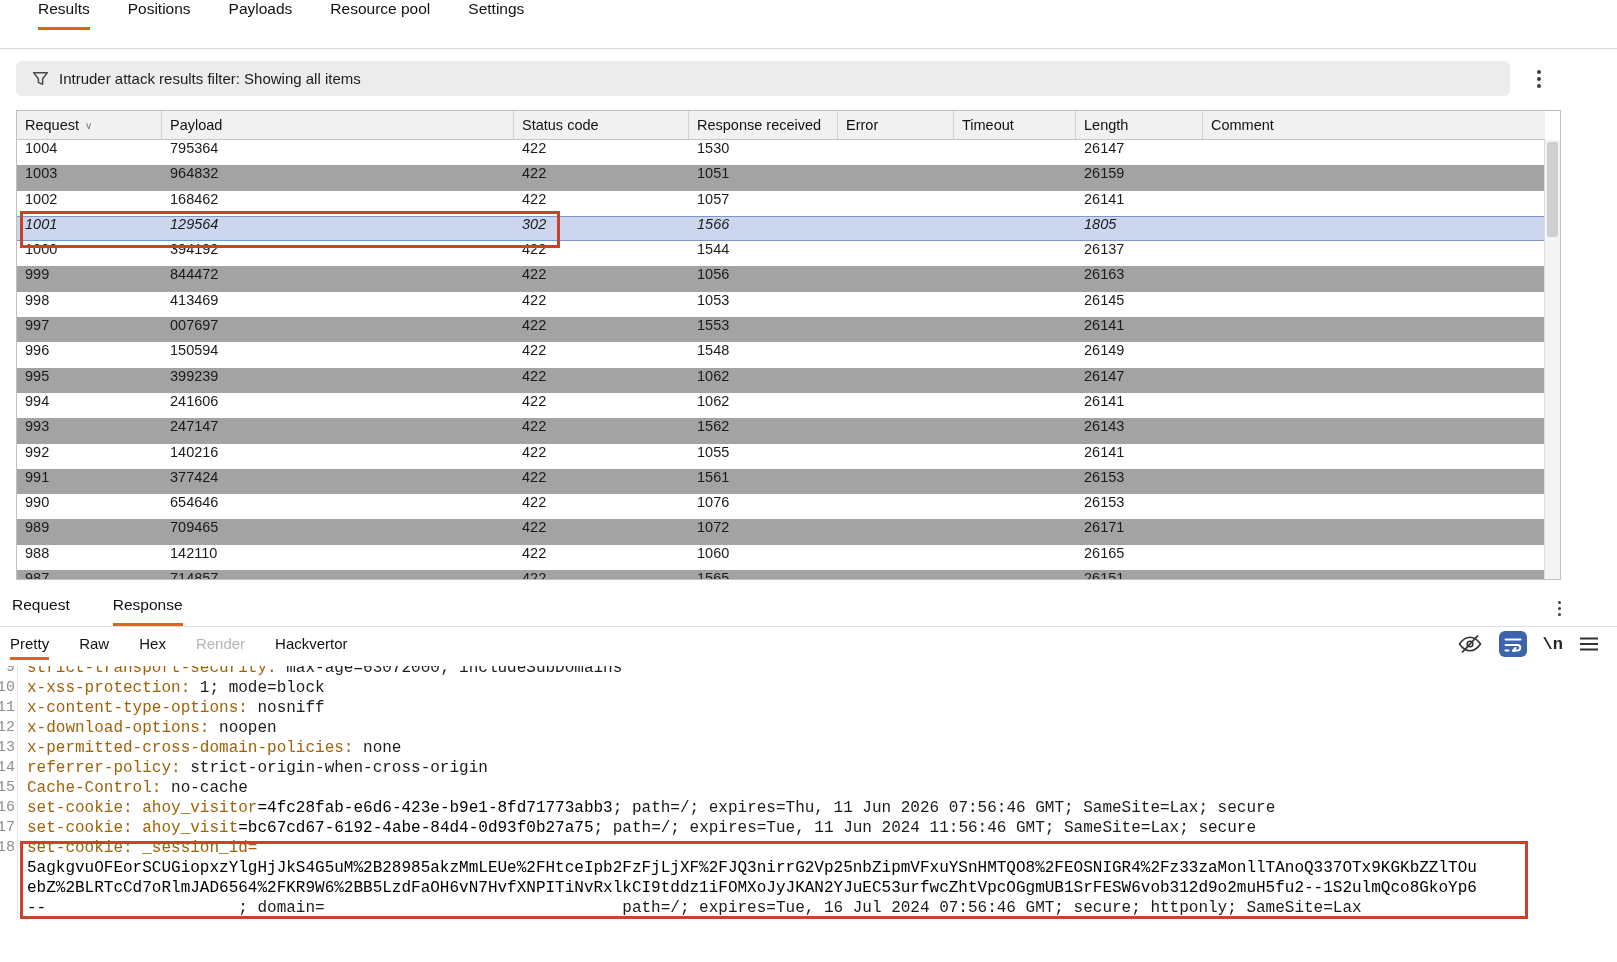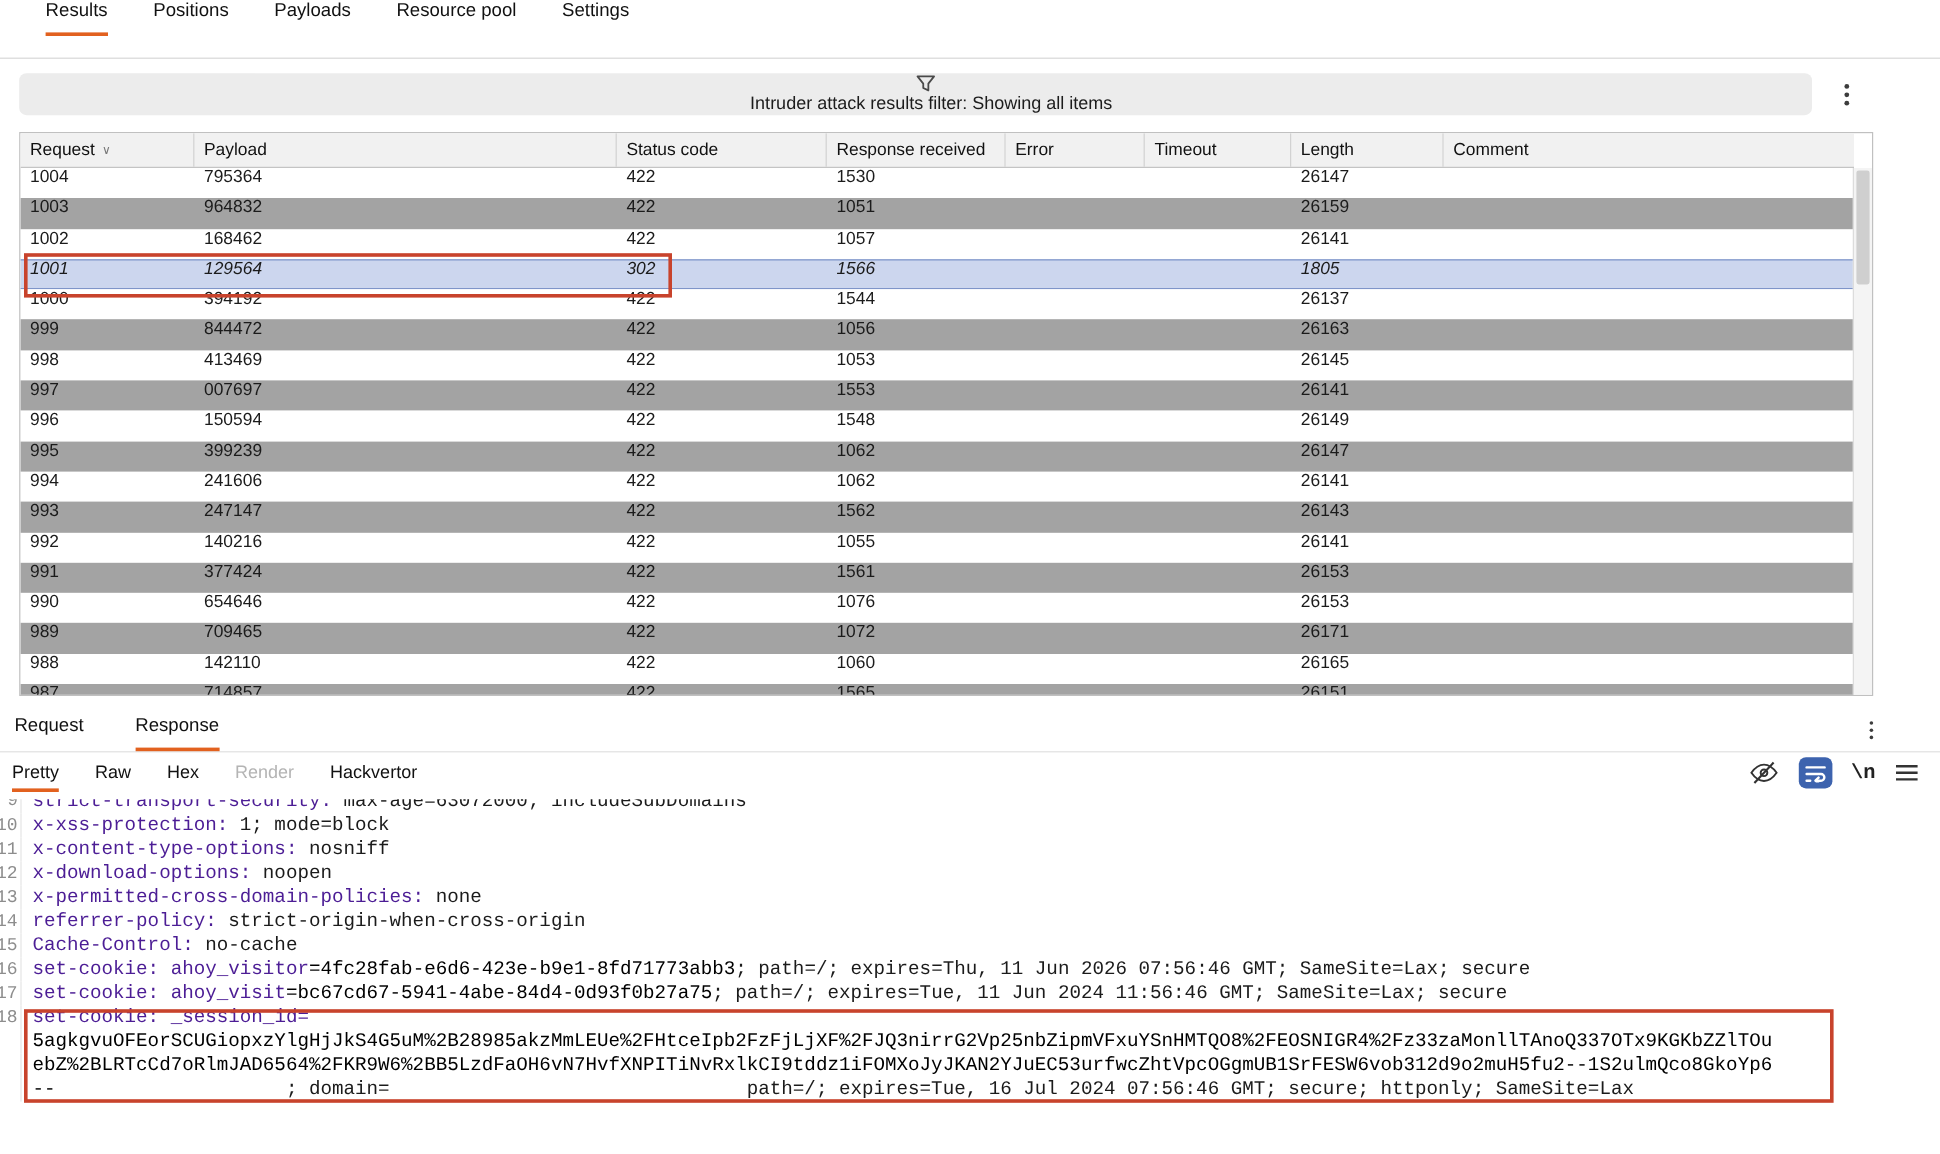--- a/index.html
+++ b/index.html
@@ -10,21 +10,21 @@
   #top-tab-bar{position:absolute;left:0;top:0;width:100%;height:49px;background:#fff;
                border-bottom:1px solid #d8d8d8;display:flex;align-items:flex-start;
                padding-left:38px;box-sizing:border-box;gap:38px;}
   .tab{font-size:15.5px;color:#111;padding-bottom:12px;white-space:nowrap;cursor:default;}
   .tab.active{border-bottom:3px solid #e2611f;padding-bottom:9px;}
   .tab.disabled{color:#b4b4b4;}
 
   
   #filter-bar{position:absolute;left:16px;top:61px;width:1494px;height:35px;background:#ececec;
               border-radius:6px;display:flex;align-items:center;padding-left:16px;
-              box-sizing:border-box;flex-direction:column;}
+              box-sizing:border-box;}
   #filter-label{font-size:15px;color:#1c1c1c;margin-left:10px;}
   .kebab{display:flex;flex-direction:column;gap:3px;align-items:center;justify-content:center;}
   .kebab i{width:4px;height:4px;border-radius:50%;background:#3d3d3d;display:block;}
   #filter-kebab{position:absolute;left:1530px;top:64px;width:18px;height:30px;}
 
   
   #results-table{position:absolute;left:16px;top:110px;width:1545px;height:470px;
                  border:1px solid #c0c0c0;box-sizing:border-box;background:#fff;overflow:hidden;}
   #thead{display:flex;height:29px;background:#f1f1f1;border-bottom:1px solid #c4c4c4;
          box-sizing:border-box;width:1528px;}
@@ -63,21 +63,21 @@
   #newline-toggle{font-family:"Liberation Mono",monospace;font-size:17px;color:#222;font-weight:bold;}
 
   
   #editor{position:absolute;left:0;top:666px;width:100%;height:296px;overflow:hidden;background:#fff;
           font-family:"Liberation Mono",monospace;font-size:16px;line-height:20px;}
   #editor-inner{margin-top:-8px;}
   .eline{display:flex;white-space:pre;}
   .gut{width:15px;min-width:15px;overflow:hidden;direction:rtl;color:#8d8d8d;font-size:15px;
        border-right:1px solid #e5e5e5;padding-right:2px;box-sizing:content-box;}
   .code{padding-left:9px;}
-  .k{color:#4c1d95;margin-top:32px;}
+  .k{color:#a16207;margin-top:32px;}
   .v{color:#000000;}
   .p{color:#1b1b1b;}
   .boxed-block{position:relative;}
   .red-frame{position:absolute;left:20px;top:3px;bottom:-1px;width:1508px;
              border:3px solid #c8432c;box-sizing:border-box;pointer-events:none;}
 </style>
 </head>
 <body>
 
 <div id="app">
@@ -364,21 +364,21 @@
   <div id="editor">
     <div id="editor-inner">
         <div class="eline"><span class="gut">9</span><span class="code"><span class="k">strict-transport-security:</span><span class="p"> max-age=63072000; includeSubDomains</span></span></div>
         <div class="eline"><span class="gut">10</span><span class="code"><span class="k">x-xss-protection:</span><span class="p"> 1; mode=block</span></span></div>
         <div class="eline"><span class="gut">11</span><span class="code"><span class="k">x-content-type-options:</span><span class="p"> nosniff</span></span></div>
         <div class="eline"><span class="gut">12</span><span class="code"><span class="k">x-download-options:</span><span class="p"> noopen</span></span></div>
         <div class="eline"><span class="gut">13</span><span class="code"><span class="k">x-permitted-cross-domain-policies:</span><span class="p"> none</span></span></div>
         <div class="eline"><span class="gut">14</span><span class="code"><span class="k">referrer-policy:</span><span class="p"> strict-origin-when-cross-origin</span></span></div>
         <div class="eline"><span class="gut">15</span><span class="code"><span class="k">Cache-Control:</span><span class="p"> no-cache</span></span></div>
         <div class="eline"><span class="gut">16</span><span class="code"><span class="k">set-cookie:</span><span class="p"> </span><span class="k">ahoy_visitor</span><span class="v">=4fc28fab-e6d6-423e-b9e1-8fd71773abb3</span><span class="p">; path=/; expires=Thu, 11 Jun 2026 07:56:46 GMT; SameSite=Lax; secure</span></span></div>
-        <div class="eline"><span class="gut">17</span><span class="code"><span class="k">set-cookie:</span><span class="p"> </span><span class="k">ahoy_visit</span><span class="v">=bc67cd67-5941-4abe-84d4-0d93f0b27a75</span><span class="p">; path=/; expires=Tue, 11 Jun 2024 11:56:46 GMT; SameSite=Lax; secure</span></span></div>
+        <div class="eline"><span class="gut">17</span><span class="code"><span class="k">set-cookie:</span><span class="p"> </span><span class="k">ahoy_visit</span><span class="v">=bc67cd67-6192-4abe-84d4-0d93f0b27a75</span><span class="p">; path=/; expires=Tue, 11 Jun 2024 11:56:46 GMT; SameSite=Lax; secure</span></span></div>
         <div class="boxed-block">
           <div class="red-frame"></div>
           <div class="eline"><span class="gut">18</span><span class="code"><span class="k">set-cookie:</span><span class="p"> </span><span class="k">_session_id=</span></span></div>
           <div class="eline"><span class="gut"></span><span class="code"><span class="v">5agkgvuOFEorSCUGiopxzYlgHjJkS4G5uM%2B28985akzMmLEUe%2FHtceIpb2FzFjLjXF%2FJQ3nirrG2Vp25nbZipmVFxuYSnHMTQO8%2FEOSNIGR4%2Fz33zaMonllTAnoQ337OTx9KGKbZZlTOu</span></span></div>
           <div class="eline"><span class="gut"></span><span class="code"><span class="v">ebZ%2BLRTcCd7oRlmJAD6564%2FKR9W6%2BB5LzdFaOH6vN7HvfXNPITiNvRxlkCI9tddz1iFOMXoJyJKAN2YJuEC53urfwcZhtVpcOGgmUB1SrFESW6vob312d9o2muH5fu2--1S2ulmQco8GkoYp6</span></span></div>
           <div class="eline"><span class="gut"></span><span class="code"><span class="v">--</span><span class="p">                    ; domain=                               path=/; expires=Tue, 16 Jul 2024 07:56:46 GMT; secure; httponly; SameSite=Lax</span></span></div>
         </div>
       </div>
   </div>
 

